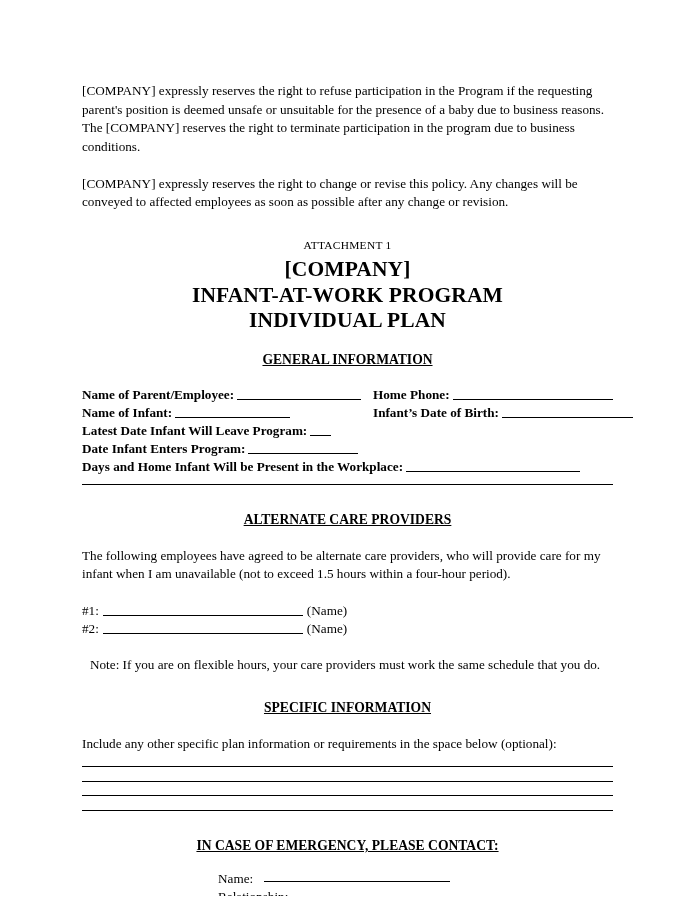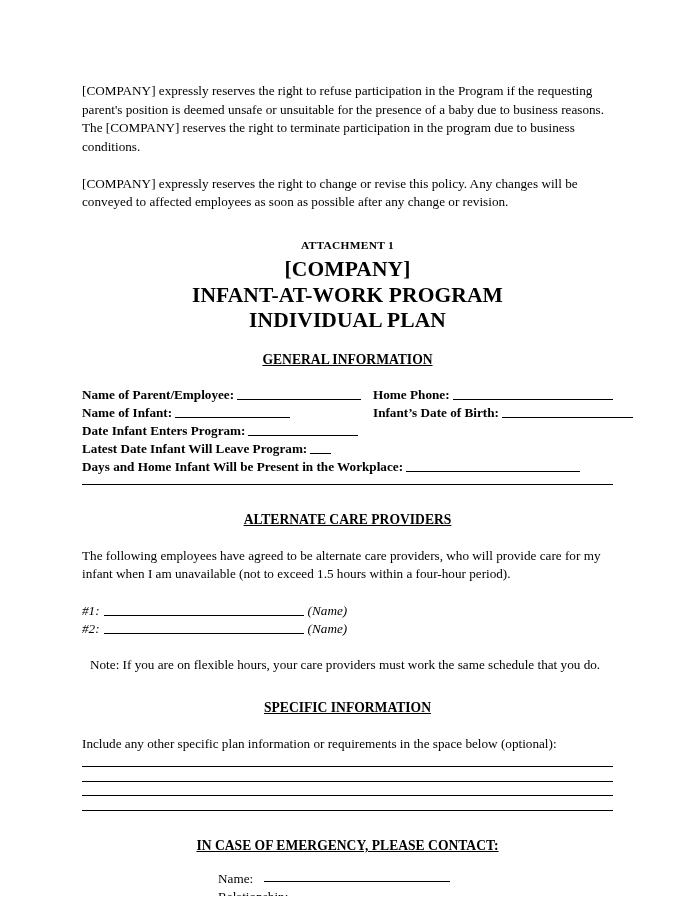--- a/index.html
+++ b/index.html
@@ -36,21 +36,21 @@
     font-size: 13.2px;
     line-height: 18.6px;
     text-align: left;
     margin: 0;
   }
   .para + .para { margin-top: 18.5px; }
 
   
   .attachment-label {
     text-align: center;
-    font-weight: bold;
+    font-weight: normal;
     font-size: 11.4px;
     letter-spacing: 0.3px;
     margin-top: 26px;
     line-height: 15px;
   }
   .doc-title {
     text-align: center;
     font-weight: bold;
     font-size: 21.5px;
     line-height: 25.5px;
@@ -128,21 +128,20 @@
   
   .body-text {
     font-size: 13.2px;
     line-height: 18.6px;
   }
   .alt-intro { margin-top: 18px; }
   .numbered {
     margin-top: 18px;
     font-size: 13.2px;
     line-height: 18.2px;
-    font-style: italic;
   }
   .num-row { white-space: nowrap; height: 18.2px; }
   .num-label { display: inline-block; }
   .b-name-line {
     display: inline-block;
     border-bottom: 1.3px solid #000;
     height: 11px;
     vertical-align: -1px;
     width: 200px;
     margin-left: 4px;
@@ -210,27 +209,27 @@
         <span class="col-left">
           <span>Name of Infant:</span><span class="blank b-infant"></span>
         </span>
         <span class="col-right">
           <span>Infant’s Date of Birth:</span><span class="blank b-dob"></span>
         </span>
       </div>
 
       <div class="field-row">
         <span class="col-left">
+          <span>Latest Date Infant Will Leave Program:</span><span class="blank b-leave"></span>
+        </span>
+      </div>
+
+      <div class="field-row">
+        <span class="col-left">
           <span>Date Infant Enters Program:</span><span class="blank b-enters"></span>
-        </span>
-      </div>
-
-      <div class="field-row">
-        <span class="col-left">
-          <span>Latest Date Infant Will Leave Program:</span><span class="blank b-leave"></span>
         </span>
       </div>
 
       <div class="field-row">
         <span class="col-left">
           <span>Days and Home Infant Will be Present in the Workplace:</span><span class="blank b-days"></span>
         </span>
       </div>
     </div>
 

